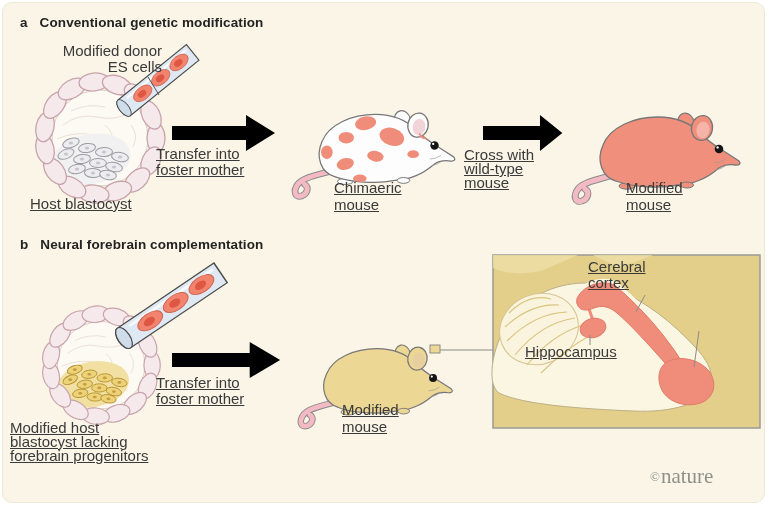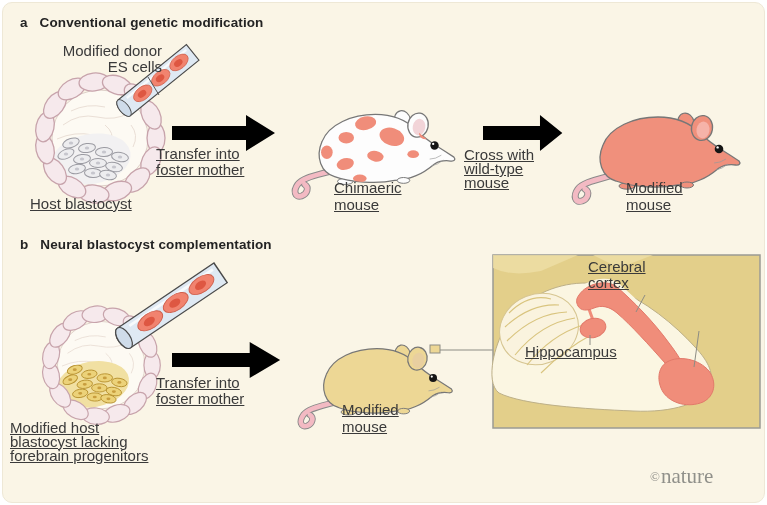--- a/index.html
+++ b/index.html
@@ -222,21 +222,21 @@
       </g>
     </g>
   </svg>
 
   <div class="heading" style="left:20px;top:15px">
     <span>a</span>
     <span>Conventional genetic modification</span>
   </div>
   <div class="heading" style="left:20px;top:237px">
     <span>b</span>
-    <span>Neural blastocyst complementation</span>
+    <span>Neural forebrain complementation</span>
   </div>
 
   <div class="label right" style="left:52px;top:43px;width:110px">Modified donor
 ES cells</div>
   <div class="label center" style="left:30px;top:196px;width:140px">Host blastocyst</div>
   <div class="label center" style="left:156px;top:146px;width:130px">Transfer into
 foster mother</div>
   <div class="label center lh17" style="left:334px;top:179px;width:120px">Chimaeric
 mouse</div>
   <div class="label center lh14" style="left:464px;top:148px;width:110px">Cross with

